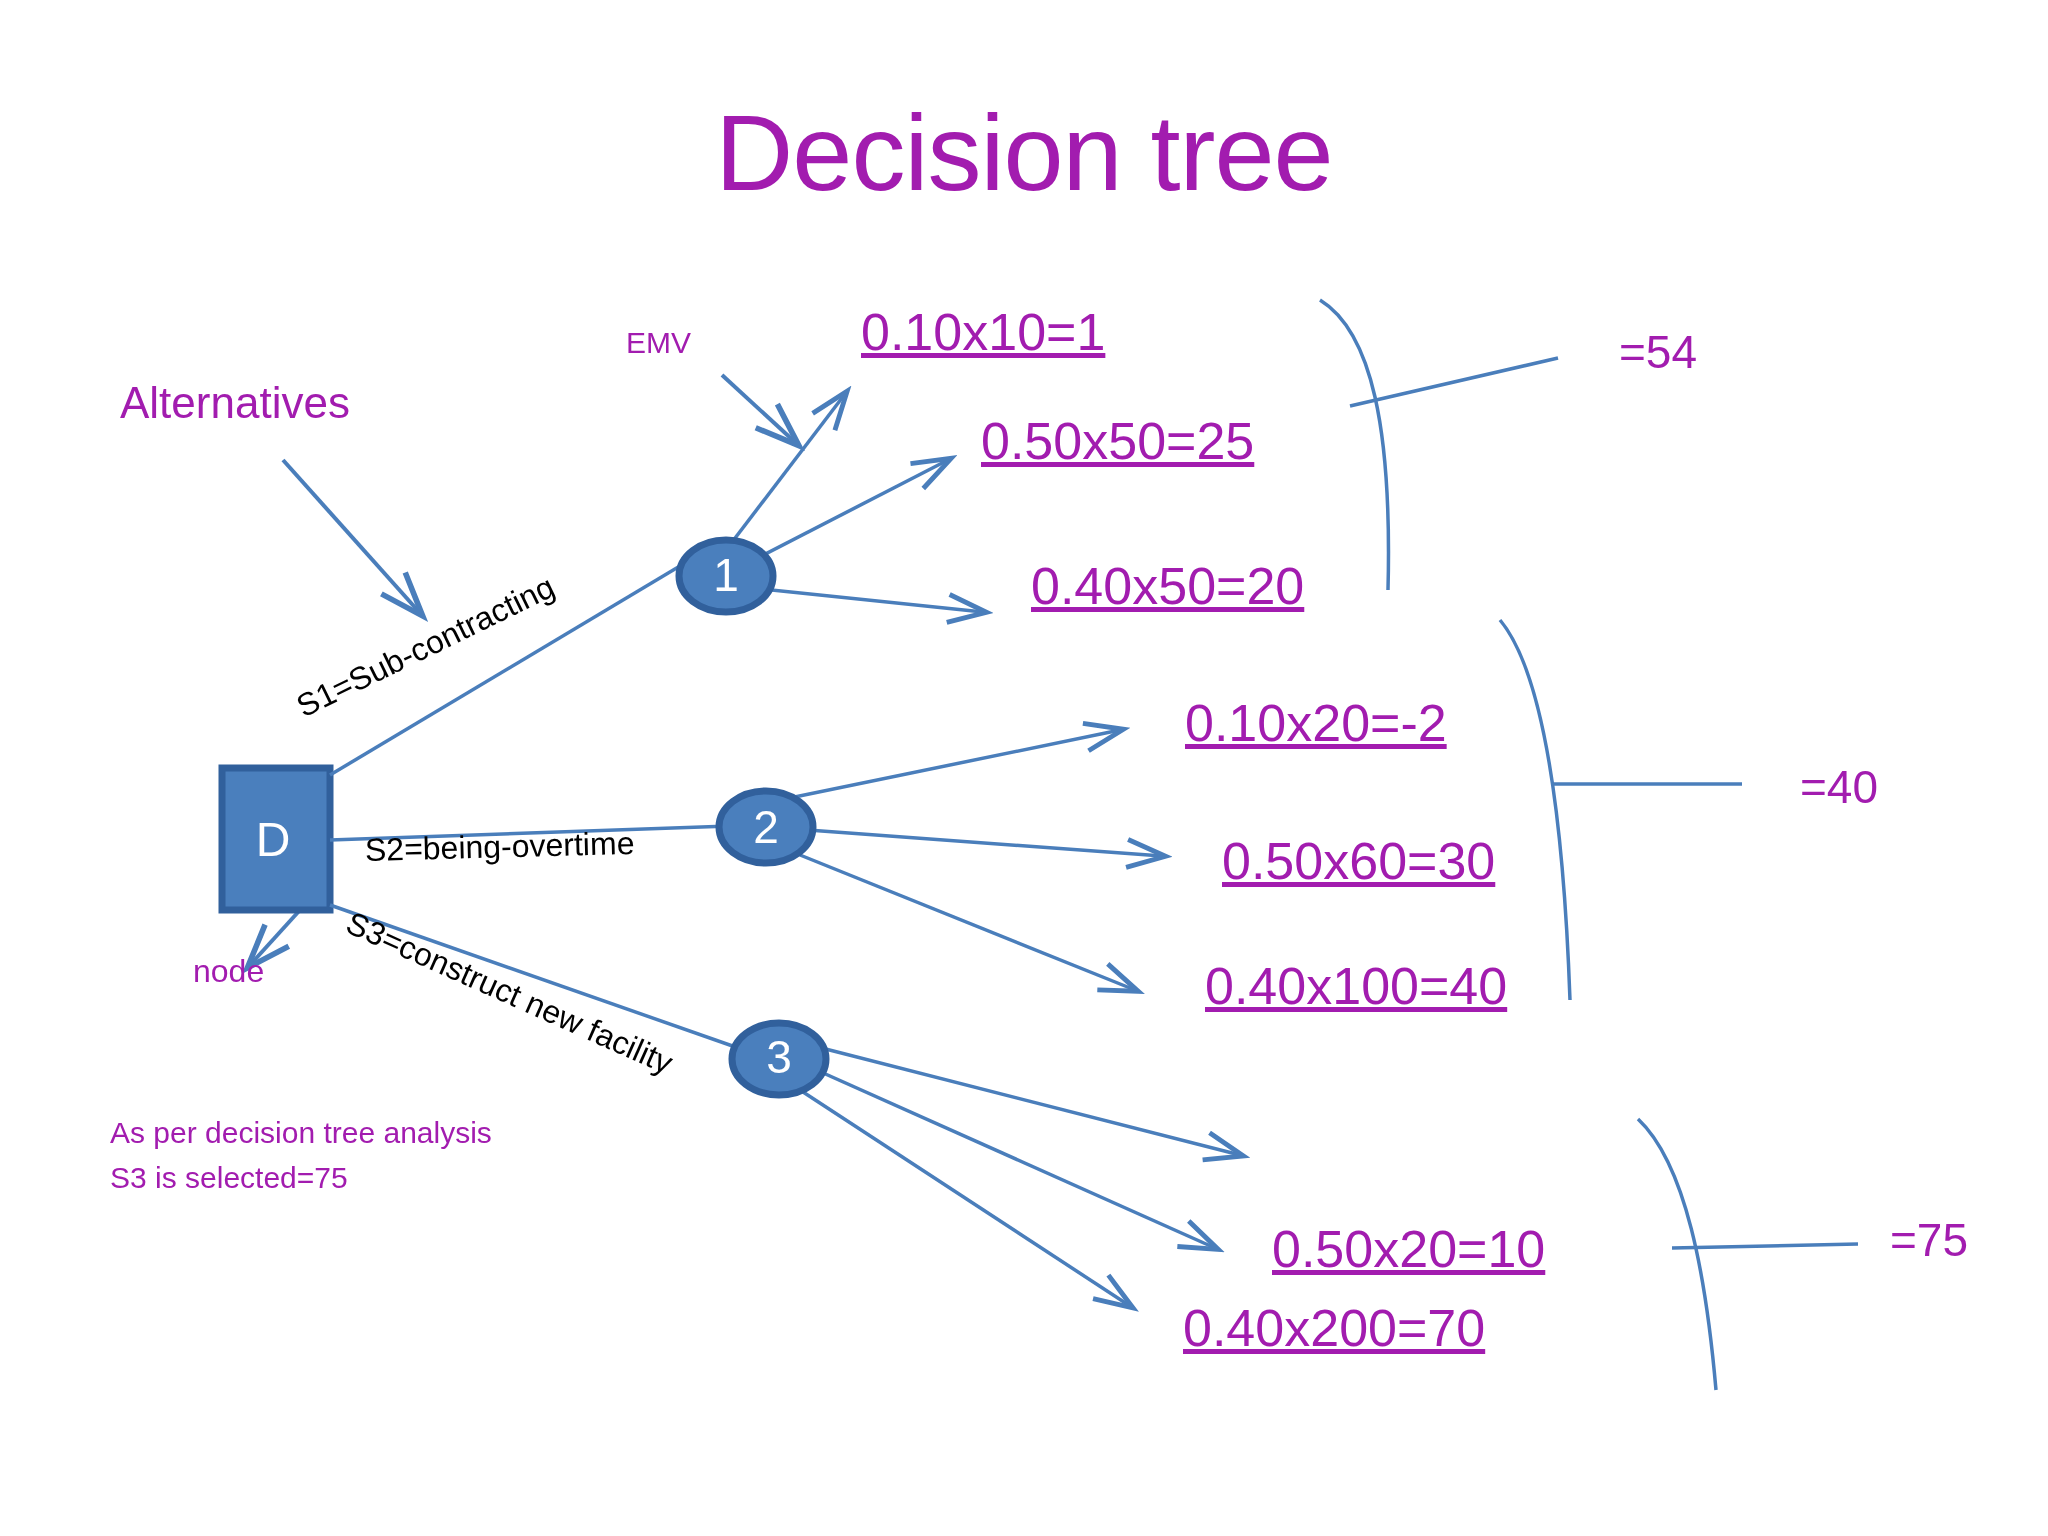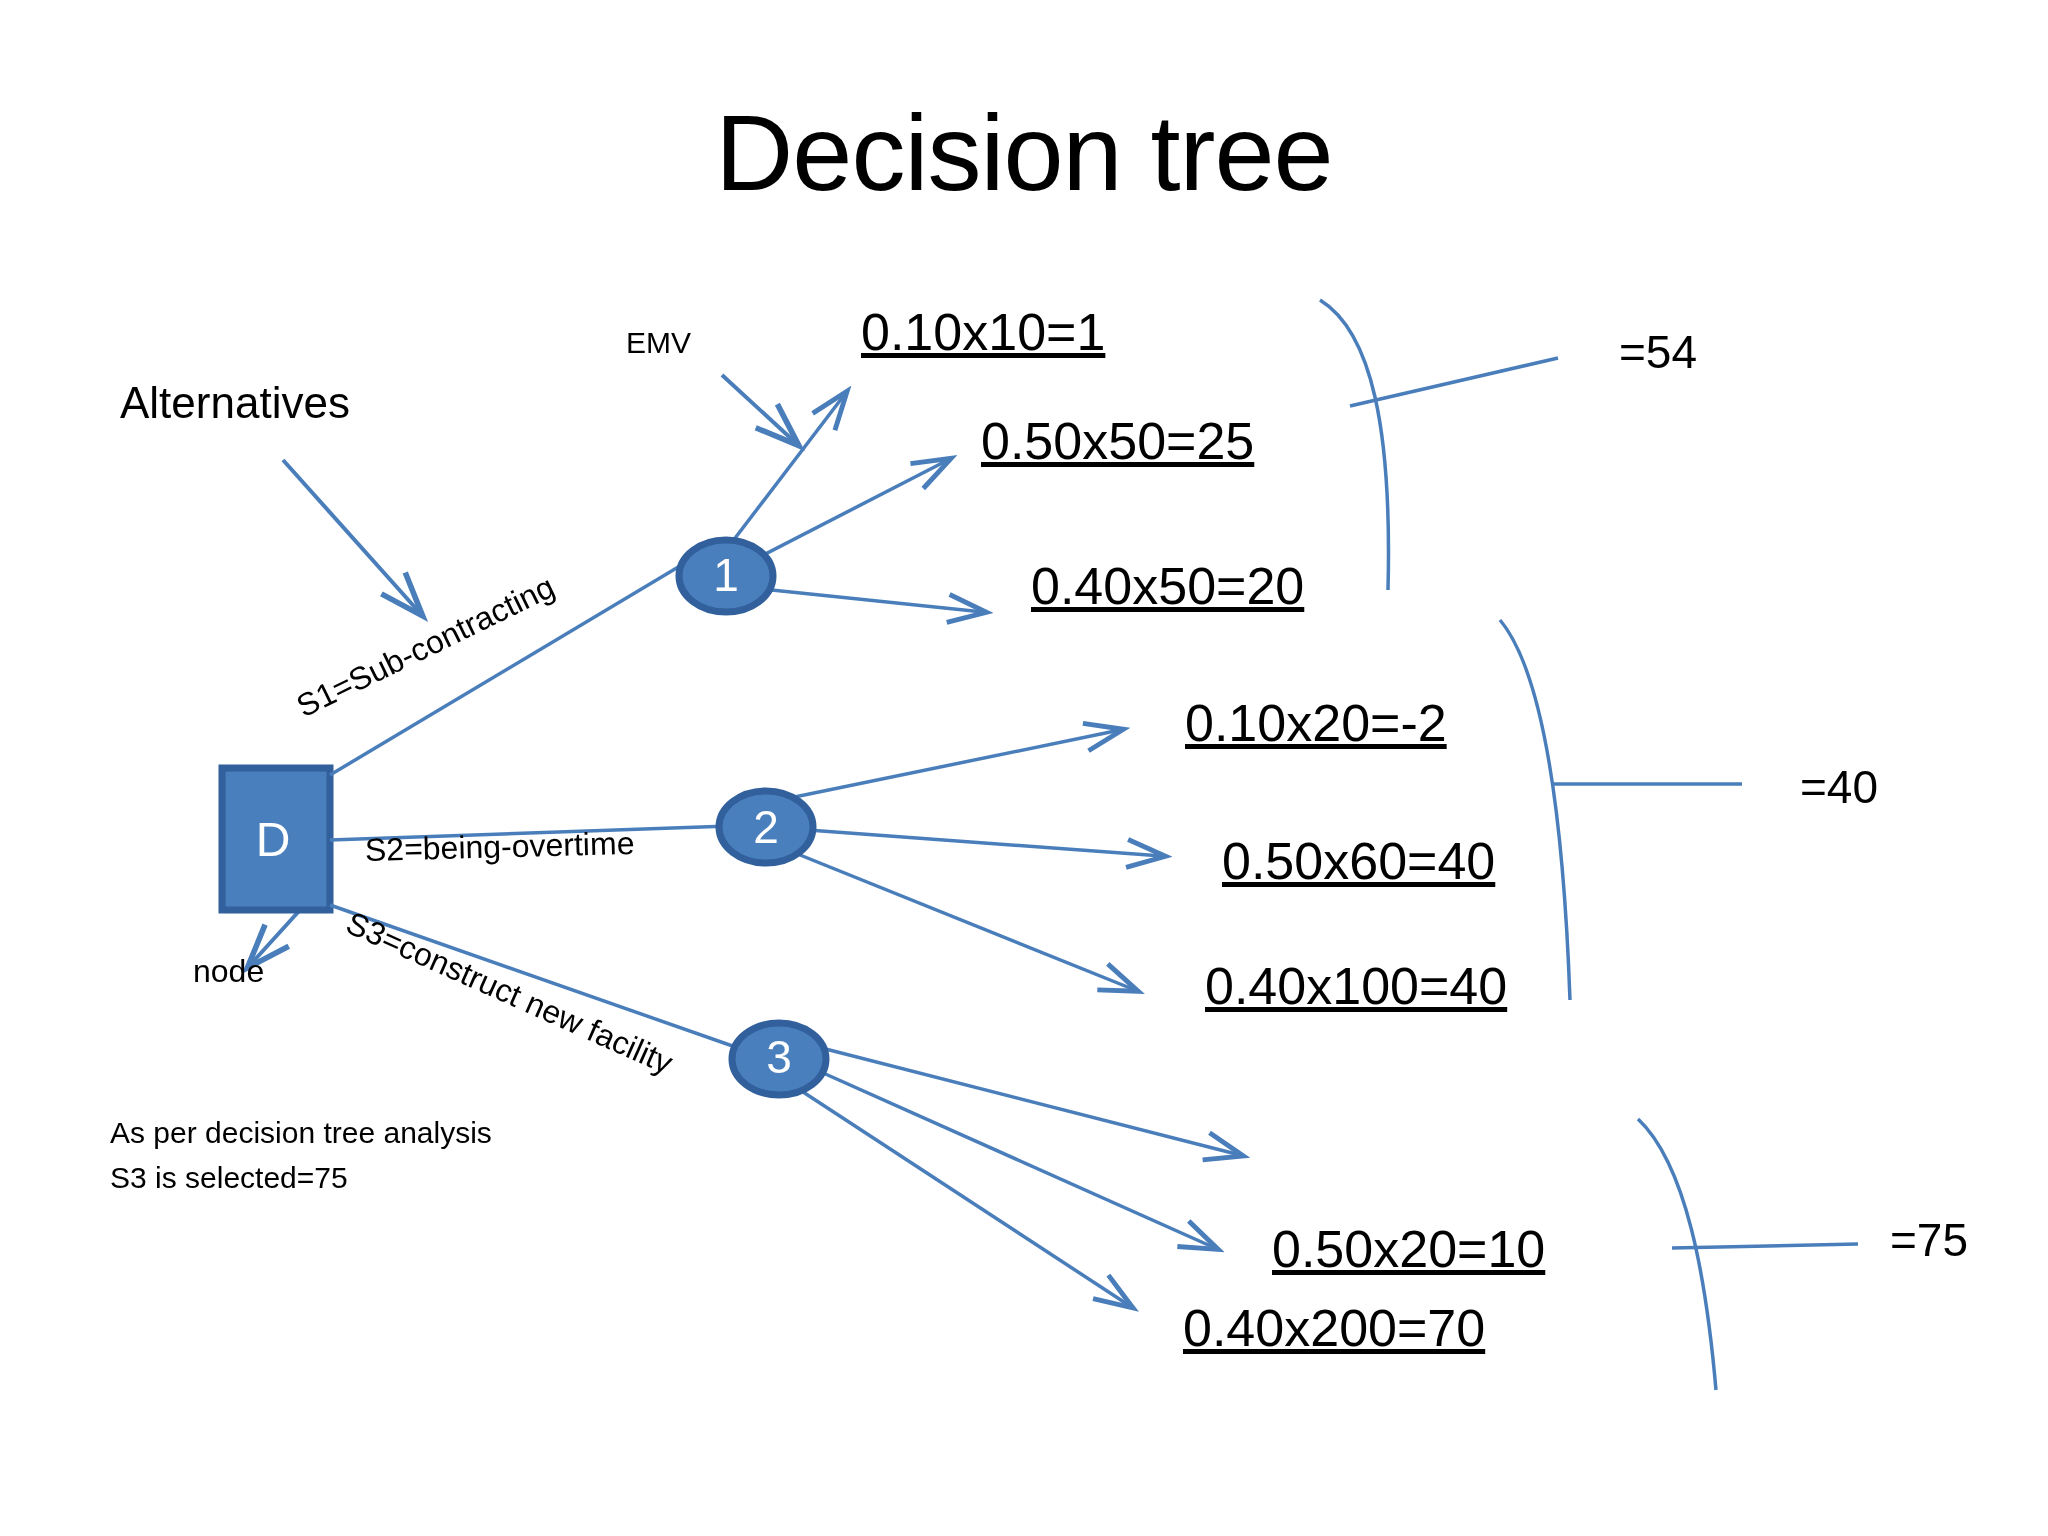--- a/index.html
+++ b/index.html
@@ -20,21 +20,21 @@
   }
   #tree-svg {
     position: absolute;
     left: 0;
     top: 0;
     width: 2048px;
     height: 1536px;
   }
   .txt {
     position: absolute;
-    color: #000000;
+    color: #a21caf;
     white-space: nowrap;
     line-height: 1.05;
   }
   #page-title {
     left: 0;
     top: 96px;
     width: 2048px;
     text-align: center;
     font-size: 108px;
     font-weight: 400;
@@ -190,21 +190,21 @@
   <div class="node-label nl-d">D</div>
   <div class="node-label nl-1">1</div>
   <div class="node-label nl-2">2</div>
   <div class="node-label nl-3">3</div>
 
   <div class="txt formula f-a1">0.10x10=1</div>
   <div class="txt formula f-a2">0.50x50=25</div>
   <div class="txt formula f-a3">0.40x50=20</div>
 
   <div class="txt formula f-b1">0.10x20=-2</div>
-  <div class="txt formula f-b2">0.50x60=40</div>
+  <div class="txt formula f-b2">0.50x60=30</div>
   <div class="txt formula f-b3">0.40x100=40</div>
 
   <div class="txt formula f-c2">0.50x20=10</div>
   <div class="txt formula f-c3">0.40x200=70</div>
 
   <div class="txt emv-total t-46">=54</div>
   <div class="txt emv-total t-40">=40</div>
   <div class="txt emv-total t-75">=75</div>
 
   <div class="txt note note-1">As per decision tree analysis</div>

